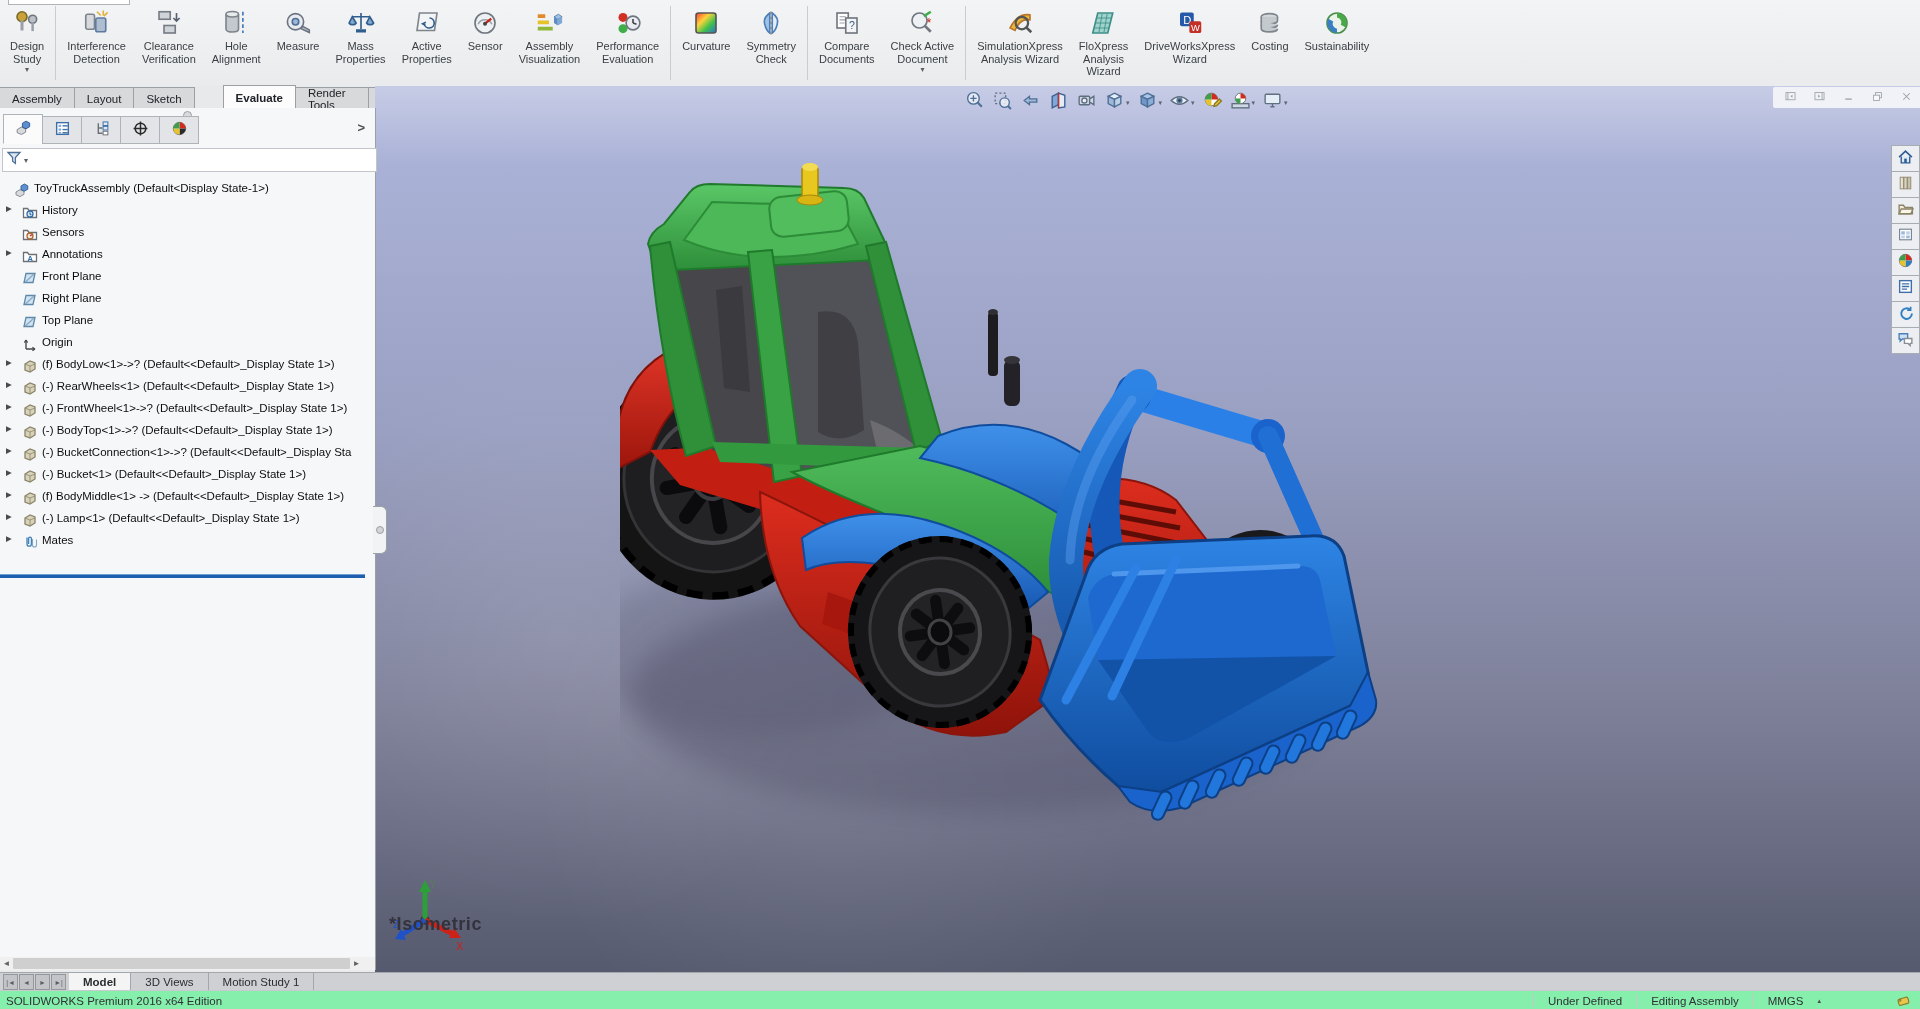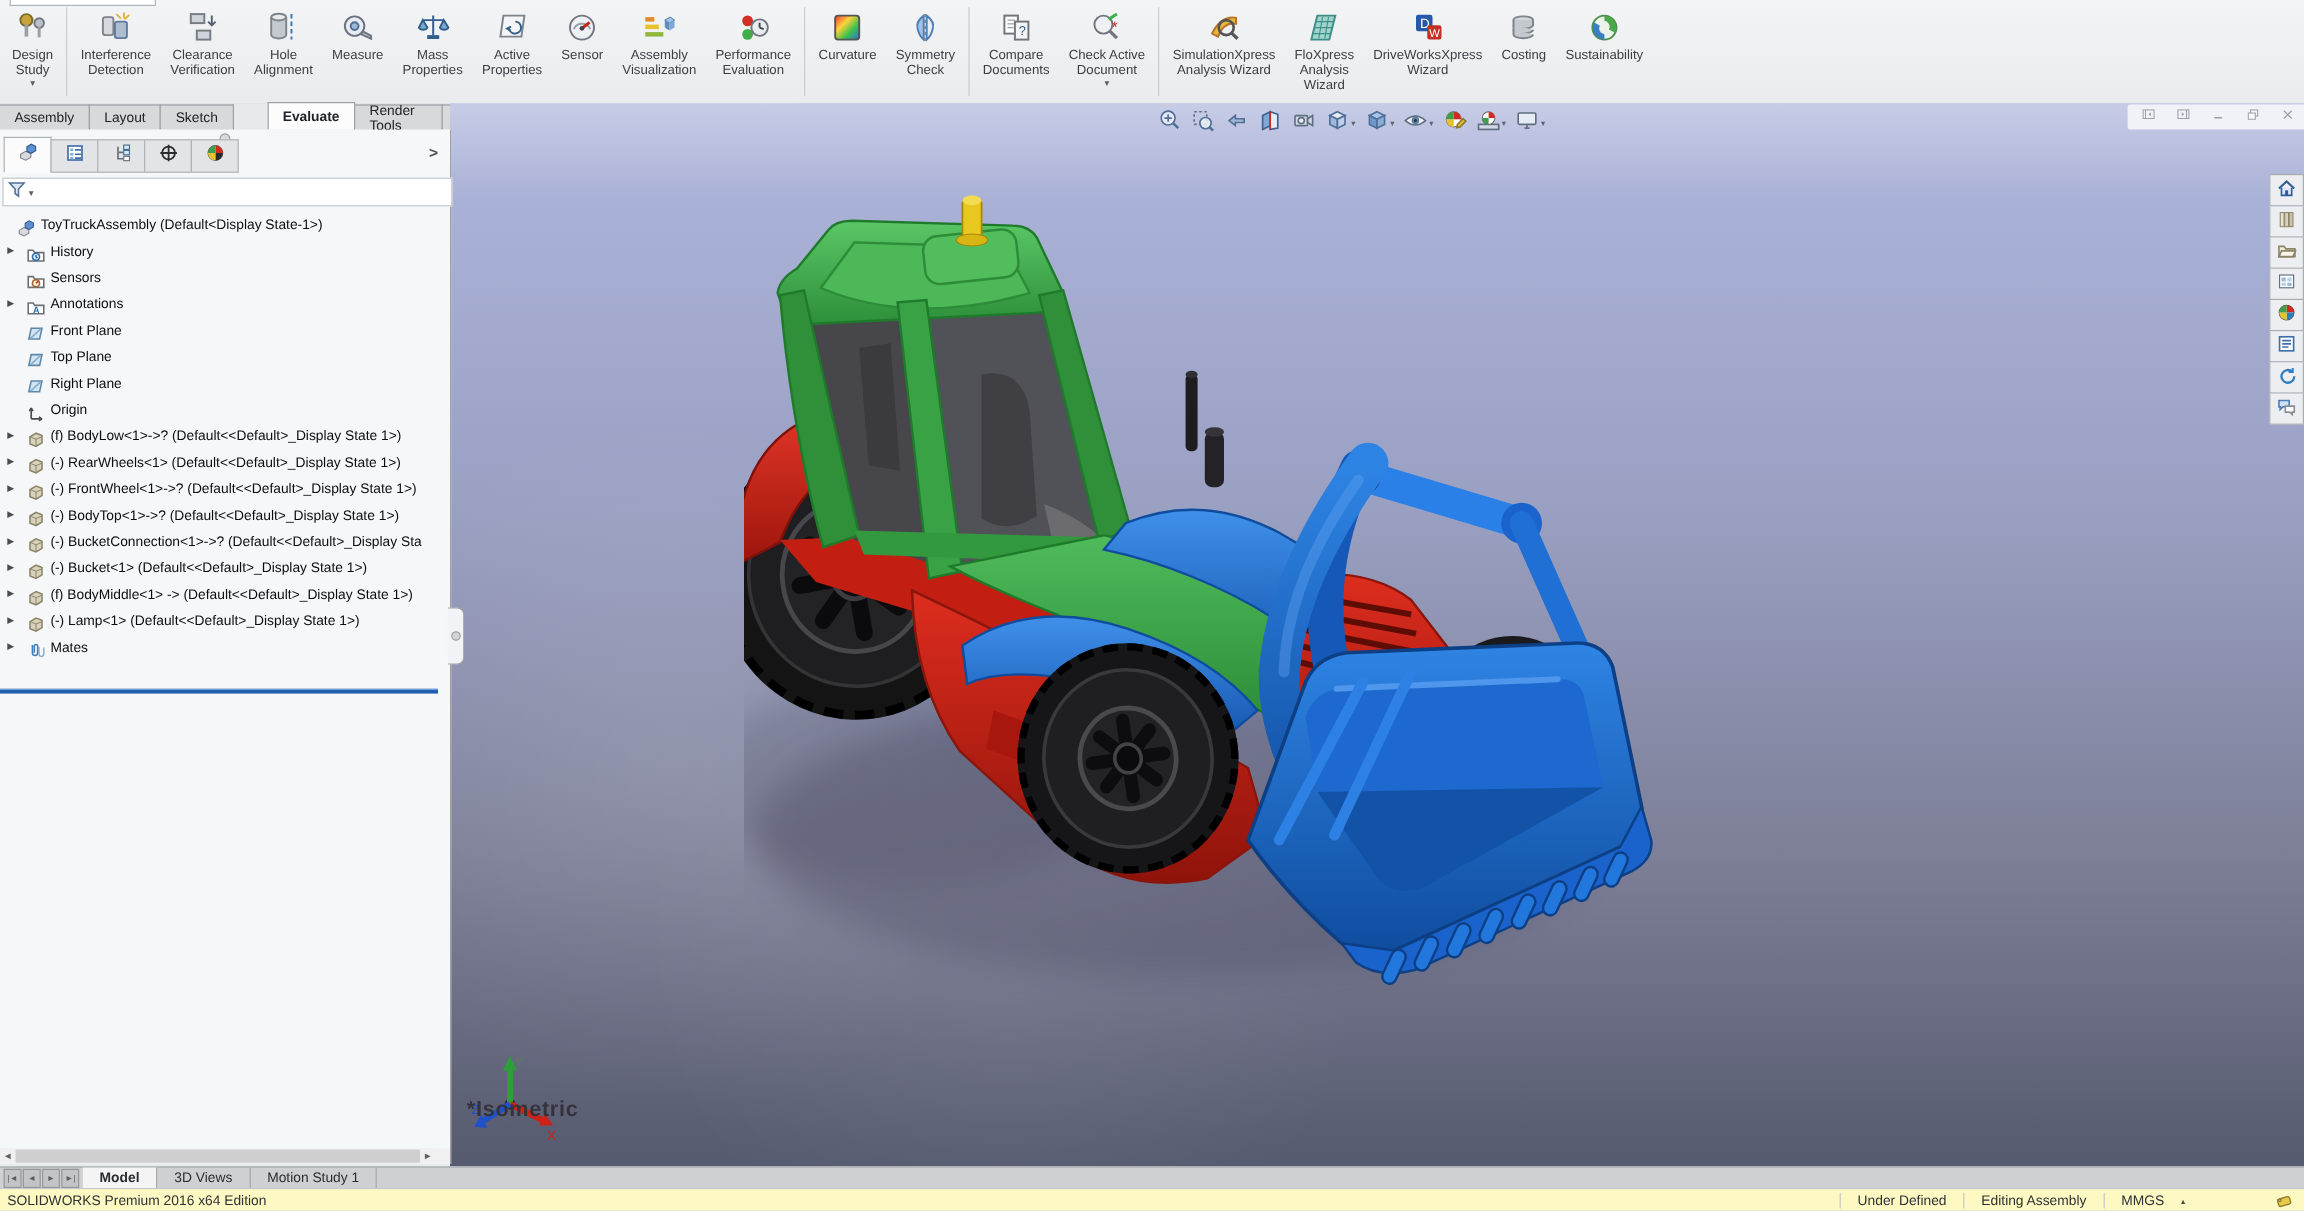--- a/index.html
+++ b/index.html
@@ -78,21 +78,21 @@
   
   #doctabs{position:absolute;left:0;top:972px;width:1920px;height:18px;background:#ced0d3;border-top:1px solid #a3a7ab;display:flex;align-items:stretch;}
   #navbtns{display:flex;align-items:center;padding:0 3px;gap:1px;}
   .nbtn{width:13px;height:14px;background:#c2c4c7;border:1px solid #94989c;font-size:7px;color:#5a5e62;
     display:flex;align-items:center;justify-content:center;cursor:default;}
   .dtab{padding:0 14px;font-size:11.5px;color:#2a2d30;display:flex;align-items:center;border-right:1px solid #a3a7ab;cursor:default;}
   .dtab:first-of-type{border-left:1px solid #a3a7ab;}
   .dtab.active{background:#f4f4f5;font-weight:bold;}
 
   
-  #statusbar{position:absolute;left:0;top:990px;width:1920px;height:19px;background:#fef9c3;border-top:1px solid #c8cbce;
+  #statusbar{position:absolute;left:0;top:990px;width:1920px;height:19px;background:#86efac;border-top:1px solid #c8cbce;
     display:flex;align-items:center;font-size:11.5px;color:#2e3236;}
   #status-left{margin-left:6px;}
   #status-right{margin-left:auto;display:flex;align-items:center;height:100%;}
   .sfield{padding:0 14px;display:flex;align-items:center;height:100%;}
   .sdiv{width:1px;height:70%;background:#c4c7ca;}
   #units-caret{font-size:7px;margin-left:14px;color:#4a4e52;}
   #status-tag{margin:0 8px 0 60px;width:17px;height:15px;}
 </style>
 </head>
 <body>
@@ -773,29 +773,29 @@
               <path d="M12 4 L3.4 12" stroke="#8aa8c0"></path>
             </svg></span>
           <span>Front Plane</span>
         </div>
         <div class="trow">
           <span class="arr"></span>
           <span class="tico"><svg viewBox="0 0 16 16" fill="none" stroke-width="1.3">
               <path d="M4 3.5 h9 l-2 9 h-9 Z" fill="#cfe4f4" stroke="#5f87a8"></path>
               <path d="M12 4 L3.4 12" stroke="#8aa8c0"></path>
             </svg></span>
-          <span>Top Plane</span>
+          <span>Right Plane</span>
         </div>
         <div class="trow">
           <span class="arr"></span>
           <span class="tico"><svg viewBox="0 0 16 16" fill="none" stroke-width="1.3">
               <path d="M4 3.5 h9 l-2 9 h-9 Z" fill="#cfe4f4" stroke="#5f87a8"></path>
               <path d="M12 4 L3.4 12" stroke="#8aa8c0"></path>
             </svg></span>
-          <span>Right Plane</span>
+          <span>Top Plane</span>
         </div>
         <div class="trow">
           <span class="arr"></span>
           <span class="tico"><svg viewBox="0 0 16 16" fill="none" stroke-width="1.3">
               <path d="M4 13 h9 M4 13 V4" stroke="#4a4a4e" stroke-width="1.4"></path>
               <path d="M4 4 l-1.6 2.6 M4 4 l1.6 2.6 M13 13 l-2.6-1.6 M13 13 l-2.6 1.6" stroke="#4a4a4e"></path>
             </svg></span>
           <span>Origin</span>
         </div>
         <div class="trow">

